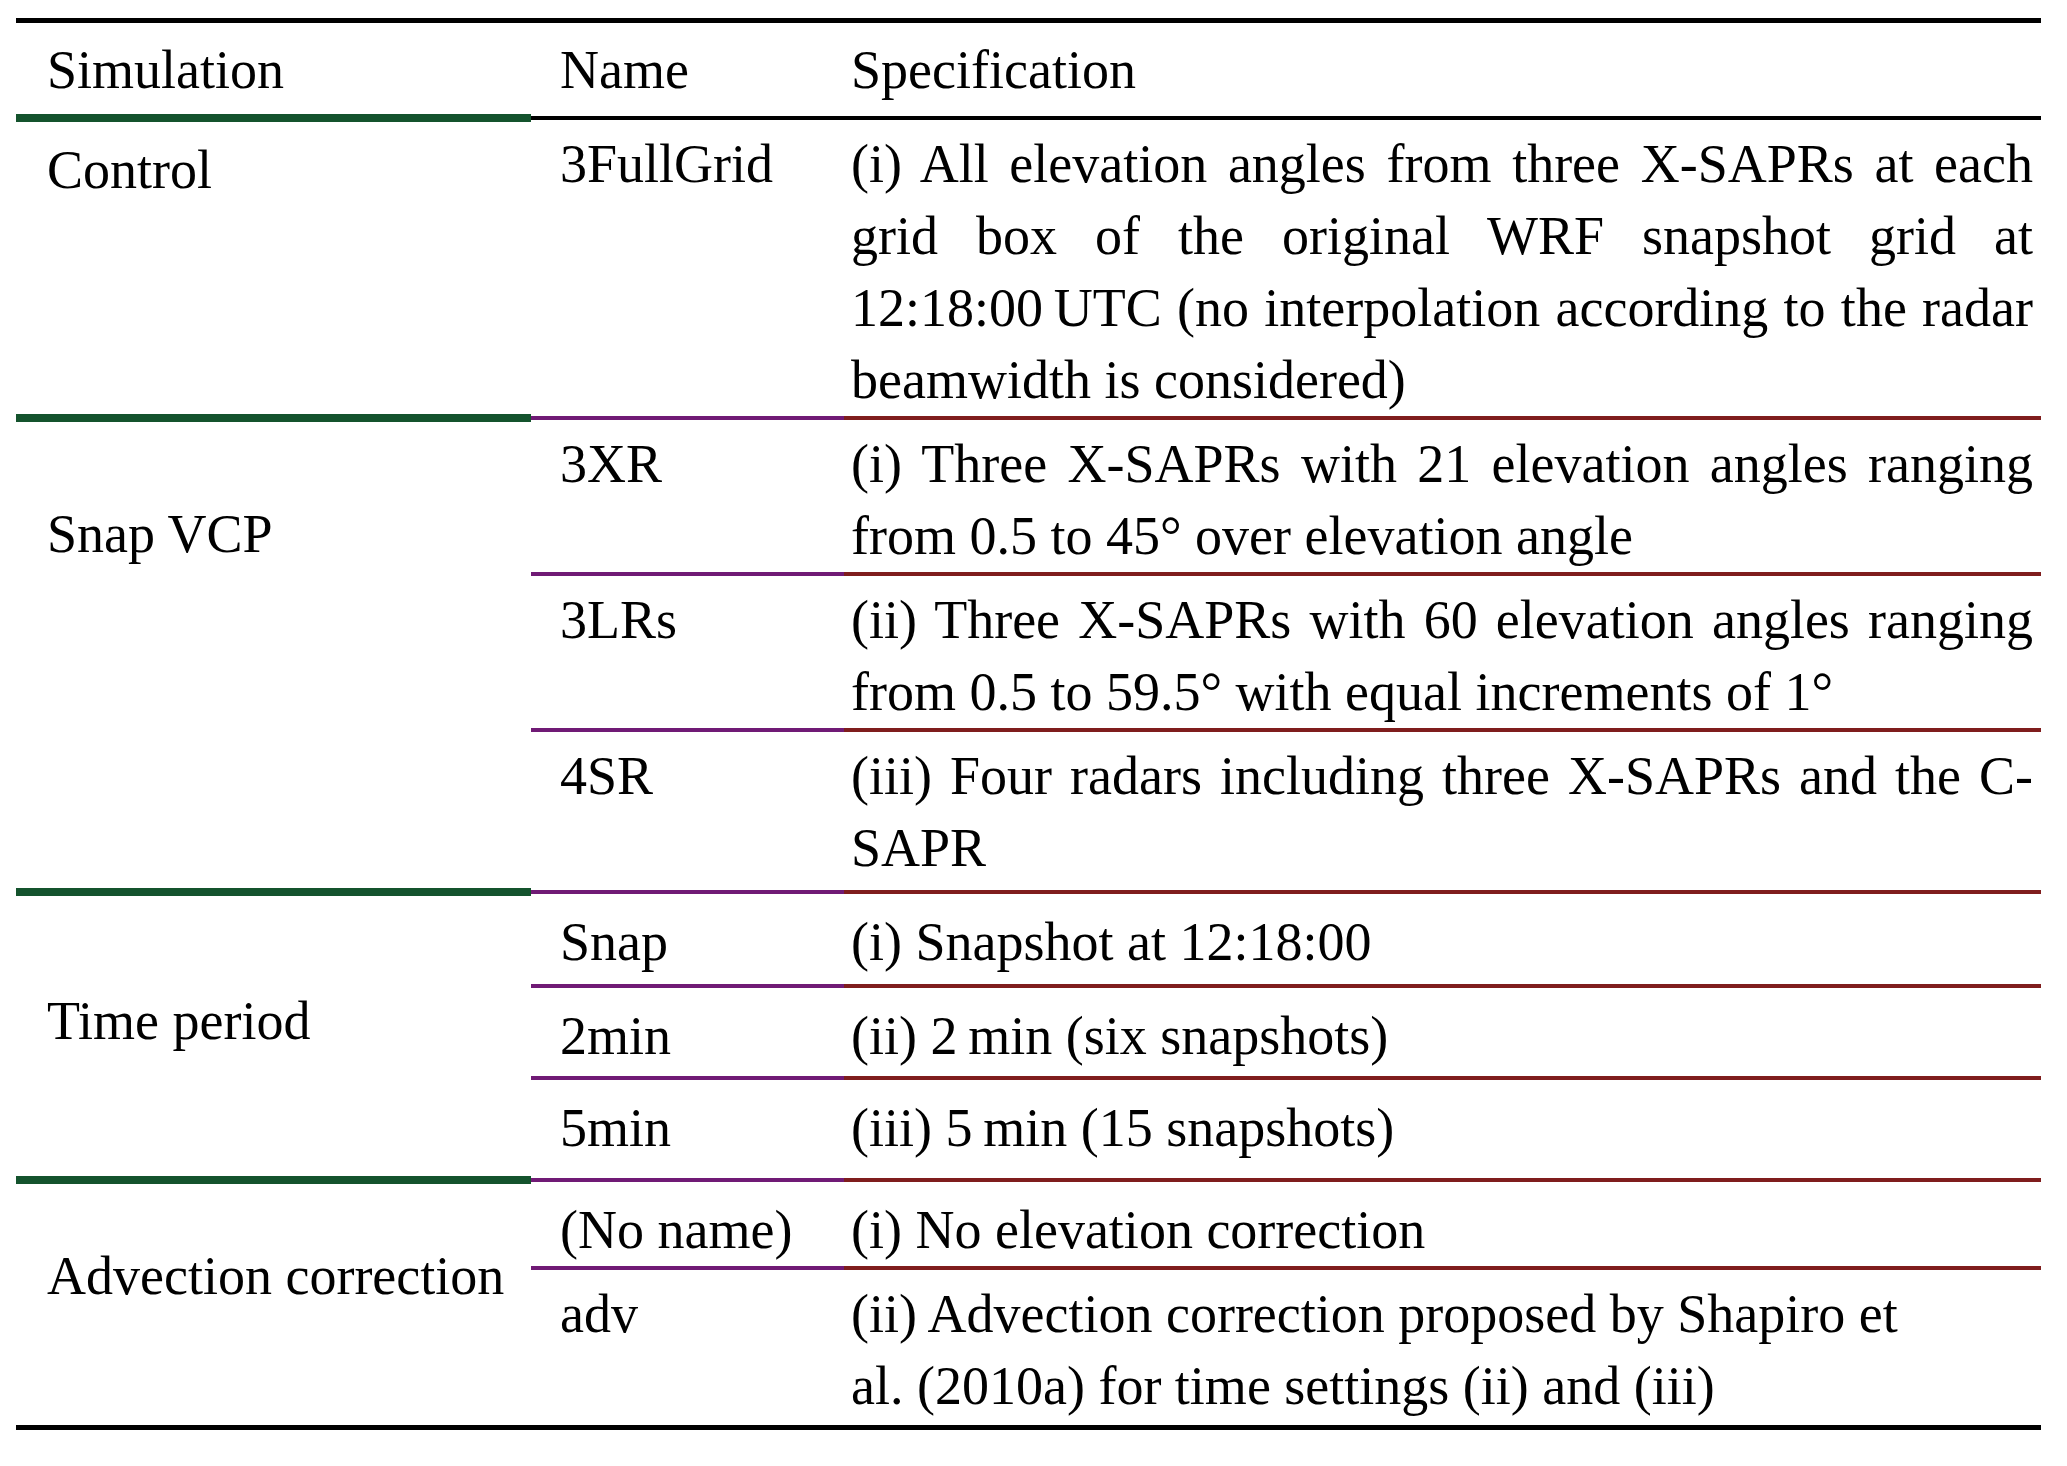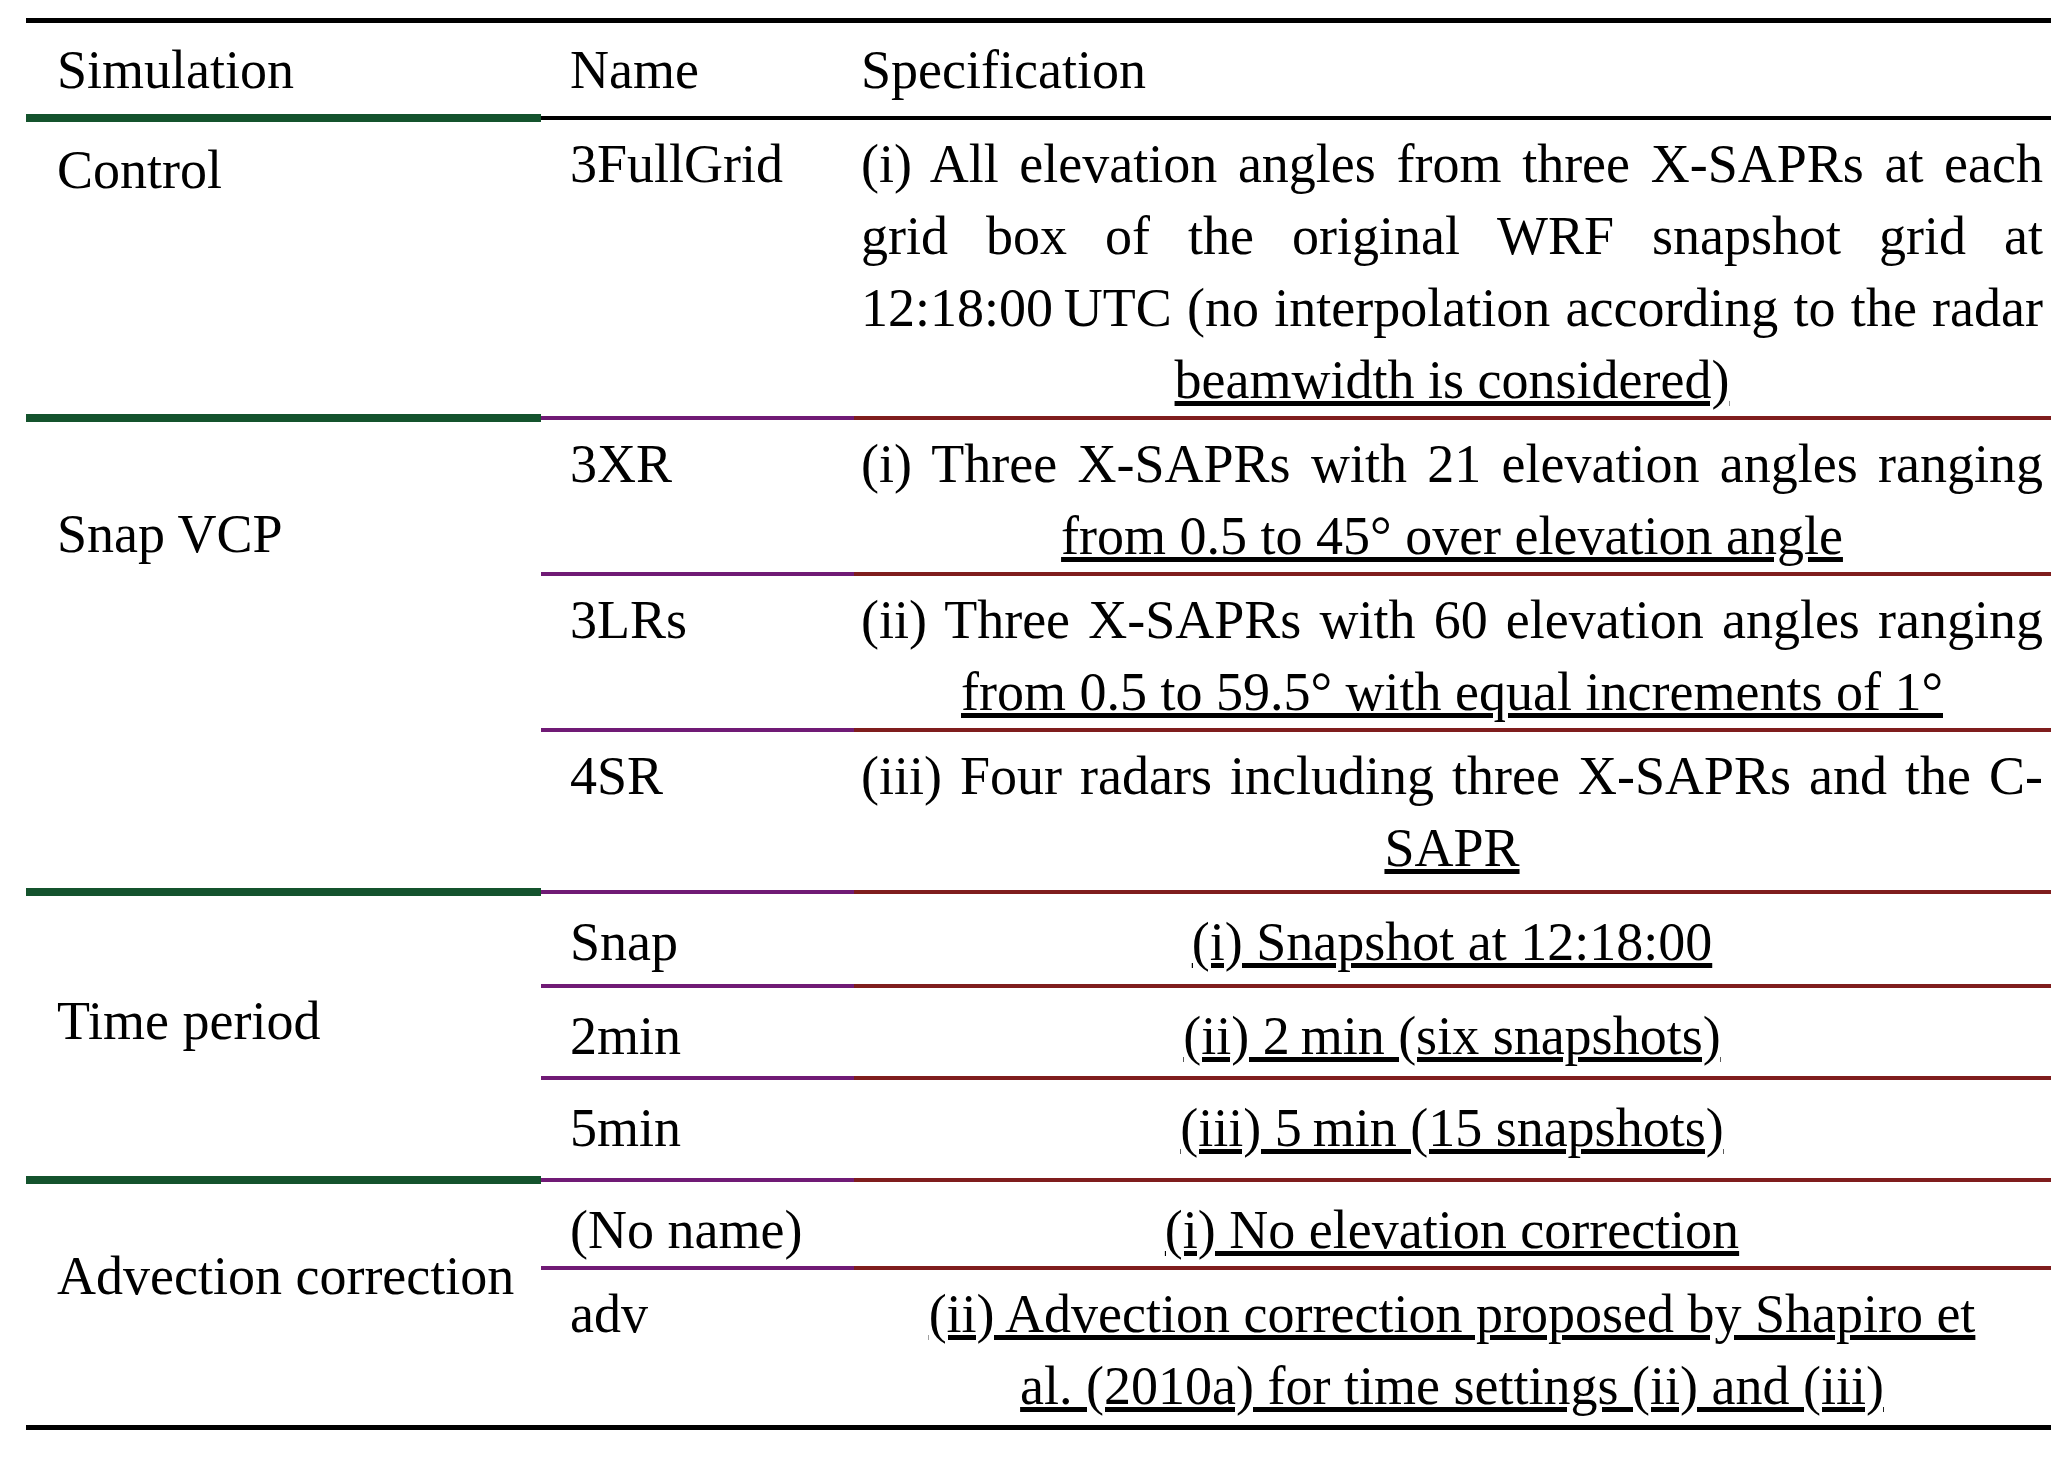--- a/index.html
+++ b/index.html
@@ -7,21 +7,21 @@
     position: relative;
     width: 2067px;
     height: 1466px;
     background: #ffffff;
     overflow: hidden;
     font-family: "Liberation Serif", "DejaVu Serif", serif;
     color: #000000;
   }
   table.sim {
     position: absolute;
-    left: 26px;
+    left: 16px;
     top: 18px;
     width: 2025px;
     border-collapse: collapse;
     table-layout: fixed;
   }
   col.c1 { width: 515px; }
   col.c2 { width: 313px; }
   col.c3 { width: 1197px; }
 
   th, td {
@@ -68,21 +68,21 @@
   td.label-control { padding-top: 12px; }
   td.label-radar   { padding-top: 76px; }
   td.label-time    { padding-top: 89px; }
   td.label-adv     { padding-top: 56px; }
 
   
   tr.r-adv td, td.label-adv { border-bottom: 5px solid #000; }
 
   
   .jline { text-align: justify; text-align-last: justify; }
-  .pline { text-align: center; text-decoration: underline; }
+  .pline { text-align: left; }
 </style>
 </head>
 <body>
 
 <div class="page">
   <table class="sim">
     <colgroup>
       <col class="c1">
         <col class="c2">
         <col class="c3">

